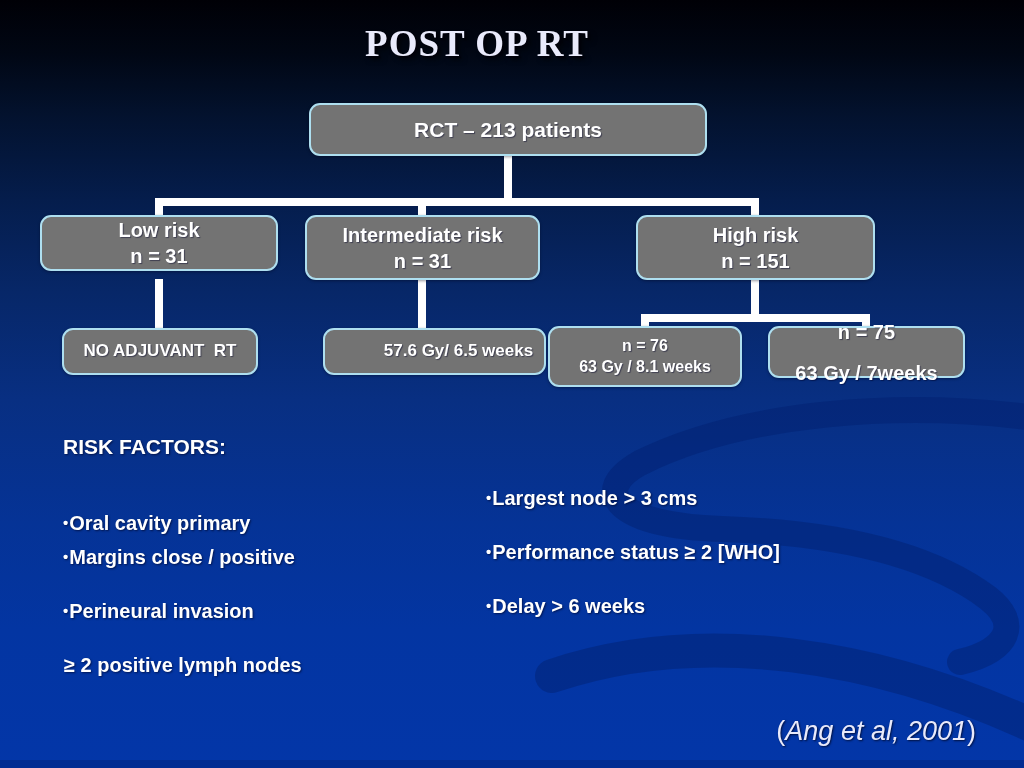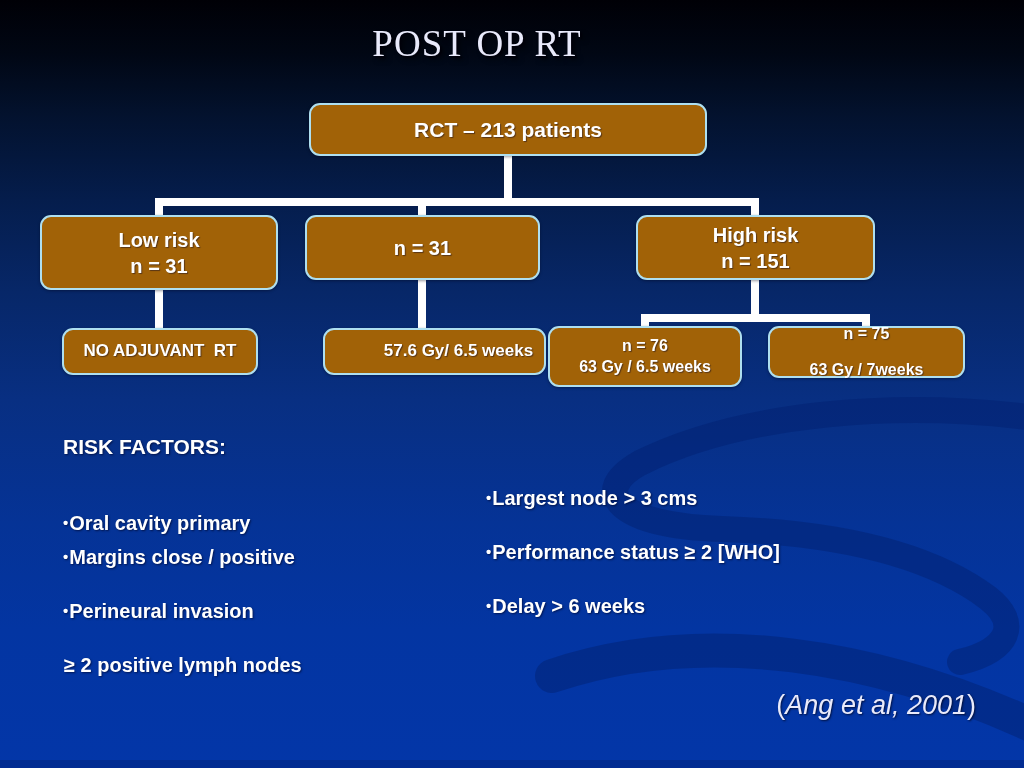--- a/index.html
+++ b/index.html
@@ -10,42 +10,42 @@
       #000006 0%, #010714 7%, #03122e 15%, #051d4c 26%,
       #072768 38%, #082f82 52%, #053396 68%, #0335a2 82%, #0336a8 100%);
   }
   
   #swirl{position:absolute;left:0;top:0;width:1024px;height:768px;pointer-events:none;}
   
   .bottom-strip{position:absolute;left:0;bottom:0;width:1024px;height:8px;background:#01257f;opacity:.55;}
   
   .title{
     position:absolute;left:0;top:22px;width:954px;text-align:center;
-    font-family:"Liberation Serif",serif;font-weight:normal;font-size:37px;
+    font-family:"Liberation Serif",serif;font-weight:bold;font-size:37px;
     color:#e9eafb;letter-spacing:1px;
     text-shadow:2px 2px 1px rgba(0,0,10,.9), 4px 4px 5px rgba(0,0,0,.55);
   }
   
   .node{
     position:absolute;box-sizing:border-box;
-    background:#a16207;border:2px solid #aedff0;border-radius:11px;
+    background:#737373;border:2px solid #aedff0;border-radius:11px;
     color:#ffffff;font-weight:bold;text-align:center;
     display:flex;flex-direction:column;justify-content:center;align-items:center;
     text-shadow:1px 1px 1px rgba(0,0,40,.45);
     box-shadow:0 1px 3px rgba(0,0,20,.4);
   }
   .node .ln{white-space:pre-wrap;line-height:1.3;}
   .n-root   {left:309px;top:103px;width:398px;height:53px;font-size:21px;}
-  .n-low    {left:40px; top:215px;width:238px;height:75px;font-size:20px;}
+  .n-low    {left:40px; top:215px;width:238px;height:56px;font-size:20px;}
   .n-mid    {left:305px;top:215px;width:235px;height:65px;font-size:20px;}
   .n-high   {left:636px;top:215px;width:239px;height:65px;font-size:20px;}
   .n-lowc   {left:62px; top:328px;width:196px;height:47px;font-size:17px;}
   .n-midc   {left:323px;top:328px;width:223px;height:47px;font-size:17px;padding-left:48px;}
   .n-highc1 {left:548px;top:326px;width:194px;height:61px;font-size:16px;}
-  .n-highc2 {left:768px;top:326px;width:197px;height:52px;font-size:16px;gap:15px;}
+  .n-highc2 {left:768px;top:326px;width:197px;height:52px;font-size:20px;gap:15px;}
   
   .conn{position:absolute;background:#ffffff;}
   .c-vroot {left:504px;top:155px;width:8px;height:48px;}
   .c-hmain {left:155px;top:198px;width:604px;height:8px;}
   .c-slow  {left:155px;top:198px;width:8px;height:19px;}
   .c-smid  {left:418px;top:205px;width:8px;height:12px;}
   .c-shigh {left:751px;top:205px;width:8px;height:12px;}
   .c-vlow  {left:155px;top:279px;width:8px;height:51px;}
   .c-vmid  {left:418px;top:279px;width:8px;height:51px;}
   .c-vhigh {left:751px;top:279px;width:8px;height:40px;}
@@ -63,21 +63,21 @@
     position:absolute;font-size:20px;font-weight:bold;color:#ffffff;
     text-shadow:1px 1px 2px rgba(0,0,30,.6);white-space:nowrap;
   }
   .bullet-item .dot{font-size:15px;vertical-align:2px;margin-right:1px;}
   .li-l0{left:63px;top:512px;} .li-l1{left:63px;top:546px;}
   .li-l2{left:63px;top:600px;} .li-l3{left:63px;top:654px;}
   .li-r0{left:486px;top:487px;} .li-r1{left:486px;top:541px;}
   .li-r2{left:486px;top:595px;}
   
   .citation{
-    position:absolute;right:48px;top:690px;font-size:27px;color:#e9eafb;
+    position:absolute;right:48px;top:716px;font-size:27px;color:#e9eafb;
     text-shadow:1px 1px 2px rgba(0,0,20,.7);
   }
   .citation .it{font-style:italic;}
 </style>
 </head>
 <body>
 
 <svg id="swirl" viewBox="0 0 1024 768" xmlns="http://www.w3.org/2000/svg">
   <g fill="none" stroke="#02206e" stroke-linecap="round" opacity="0.45">
     <path d="M 1050 420 C 900 398 740 413 640 463 C 588 492 618 526 722 529 C 846 533 932 556 988 598 C 1020 623 1010 650 960 662" stroke-width="26"></path>
@@ -103,39 +103,40 @@
 <div class="node n-root">
   <div class="ln">RCT – 213 patients</div>
 </div>
 
 <div class="node n-low">
   <div class="ln">Low risk</div>
   <div class="ln">n = 31</div>
 </div>
 
 <div class="node n-mid">
+  <div class="ln">Intermediate risk</div>
   <div class="ln">n = 31</div>
 </div>
 
 <div class="node n-high">
   <div class="ln">High risk</div>
   <div class="ln">n = 151</div>
 </div>
 
 <div class="node n-lowc">
   <div class="ln">NO ADJUVANT  RT</div>
 </div>
 
 <div class="node n-midc">
   <div class="ln">57.6 Gy/ 6.5 weeks</div>
 </div>
 
 <div class="node n-highc1">
   <div class="ln">n = 76</div>
-  <div class="ln">63 Gy / 6.5 weeks</div>
+  <div class="ln">63 Gy / 8.1 weeks</div>
 </div>
 
 <div class="node n-highc2">
   <div class="ln">n = 75</div>
   <div class="ln">63 Gy / 7weeks</div>
 </div>
 
 <div class="rf-heading">RISK FACTORS:</div>
 
 <div class="bullet-item li-l0">

